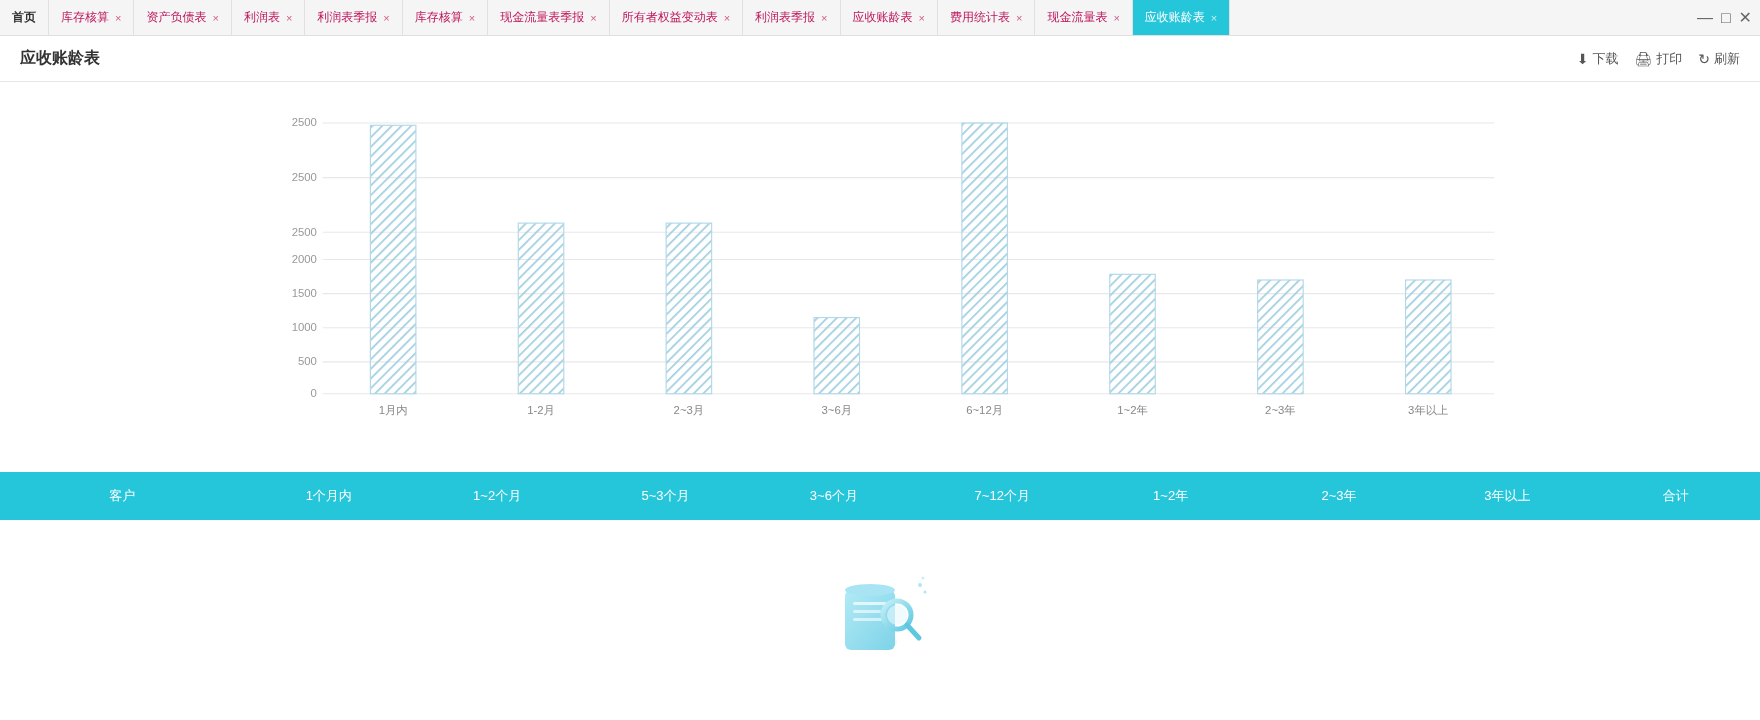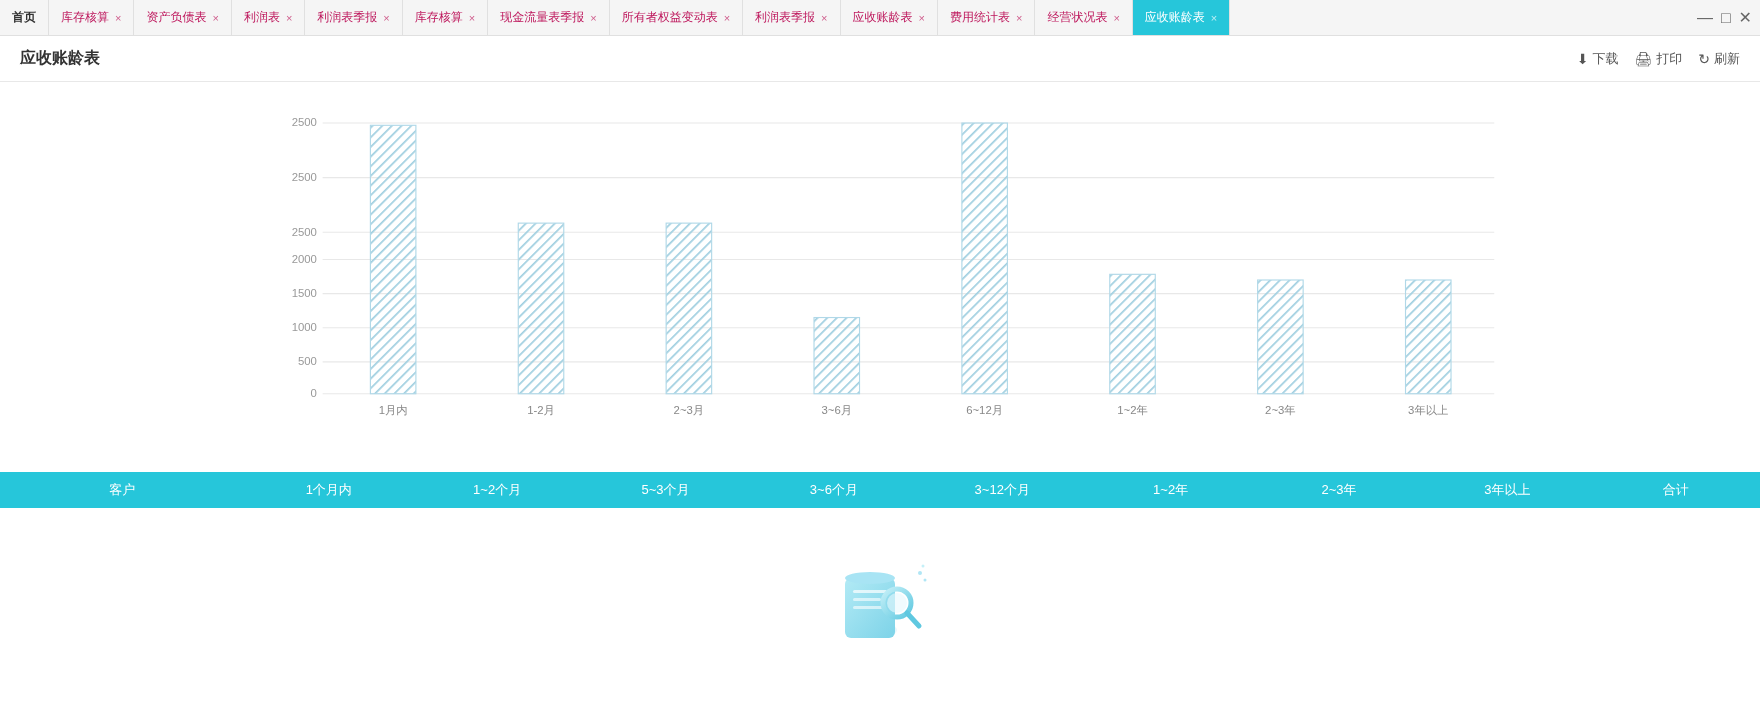--- a/index.html
+++ b/index.html
@@ -98,21 +98,21 @@
       padding: 16px 30px 10px 30px;
       flex: 0 0 auto;
       height: 390px;
     }
 
     
     .table-header {
       display: flex;
       background: #26c6da;
       color: #fff;
-      height: 36px;
+      height: 48px;
       align-items: center;
       flex-shrink: 0;
     }
     .table-header-cell {
       flex: 1;
       text-align: center;
       font-size: 13px;
       font-weight: 500;
       padding: 0 8px;
     }
@@ -180,21 +180,21 @@
       </div>
       <div class="tab-item">
         <span>应收账龄表</span>
         <span class="tab-close">×</span>
       </div>
       <div class="tab-item">
         <span>费用统计表</span>
         <span class="tab-close">×</span>
       </div>
       <div class="tab-item">
-        <span>经营状况表</span>
+        <span>现金流量表</span>
         <span class="tab-close">×</span>
       </div>
       <div class="tab-item active">
         <span>应收账龄表</span>
         <span class="tab-close">×</span>
       </div>
     </div>
   <div class="tab-window-controls">
     <span>—</span>
     <span>□</span>
@@ -298,21 +298,21 @@
       </g>
     </svg>
   </div>
 
   <div class="table-header" id="table-header-row">
       <div class="table-header-cell" style="flex: 1.5 1 0%;">客户</div>
       <div class="table-header-cell">1个月内</div>
       <div class="table-header-cell">1~2个月</div>
       <div class="table-header-cell">5~3个月</div>
       <div class="table-header-cell">3~6个月</div>
-      <div class="table-header-cell">3~12个月</div>
+      <div class="table-header-cell">7~12个月</div>
       <div class="table-header-cell">1~2年</div>
       <div class="table-header-cell">2~3年</div>
       <div class="table-header-cell">3年以上</div>
       <div class="table-header-cell">合计</div>
     </div>
 
   <div class="empty-state">
 
     <svg width="110" height="100" viewBox="0 0 110 100">
       <defs>

